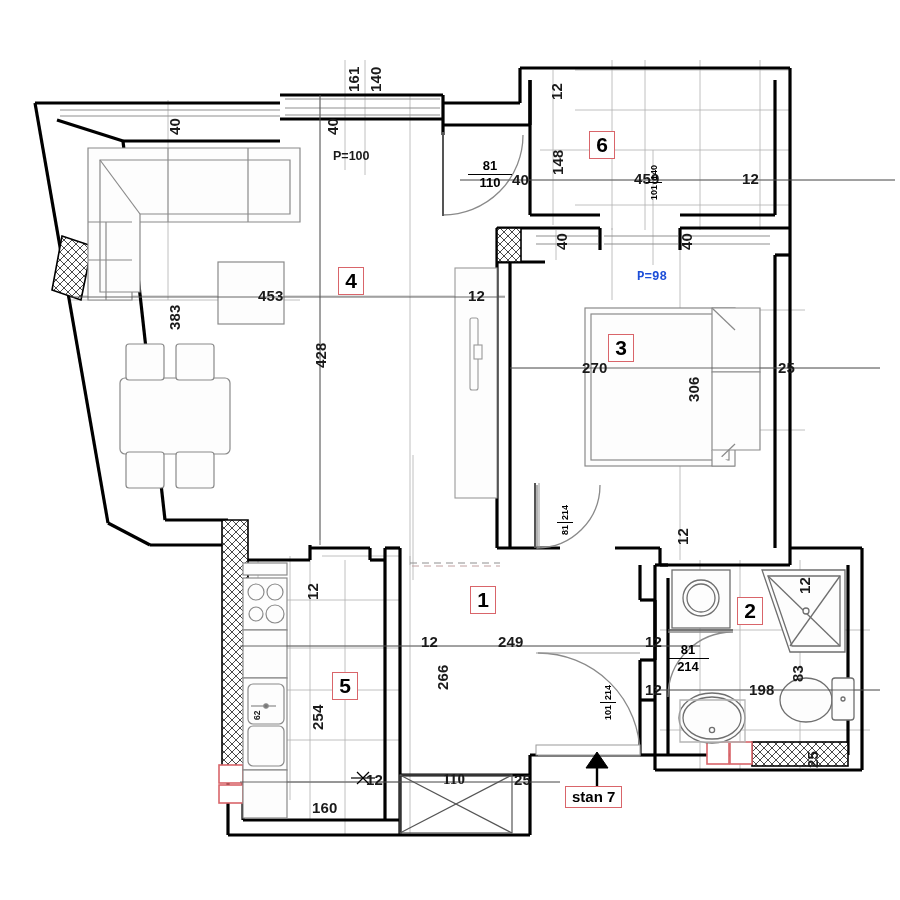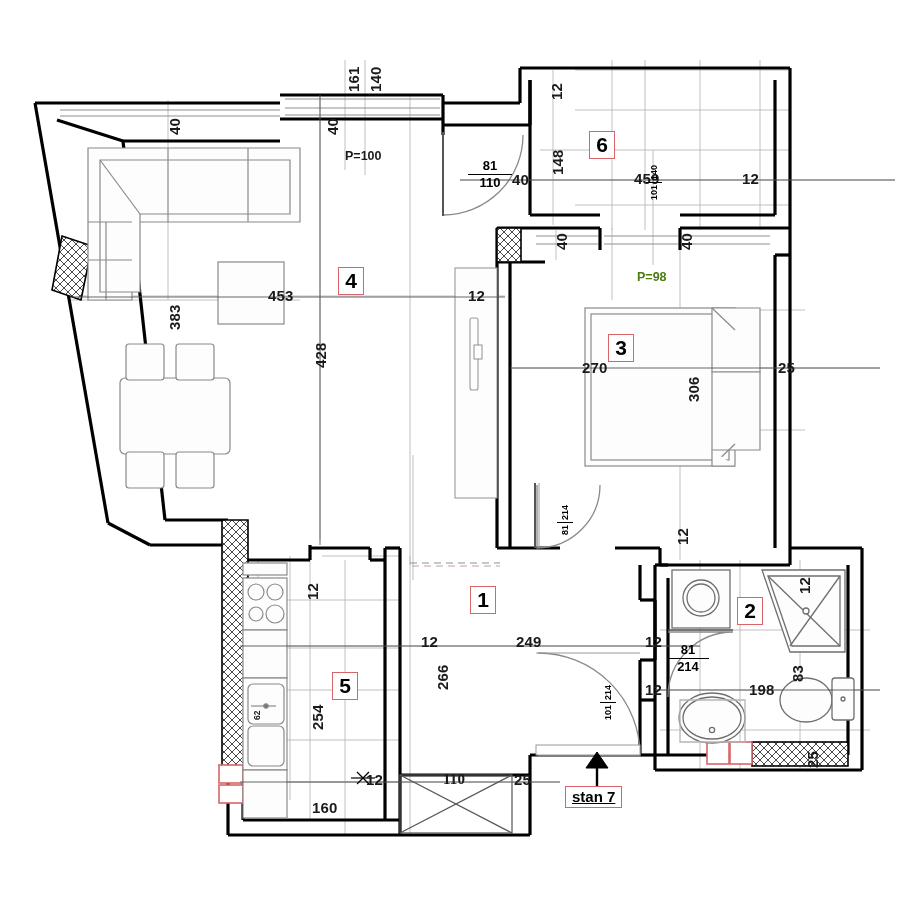--- a/index.html
+++ b/index.html
@@ -17,21 +17,21 @@
   .lbl{
     position:absolute;
     font-family:"Liberation Sans", sans-serif;
     color:#1a1a1a;
     white-space:nowrap;
     line-height:1;
     user-select:none;
   }
   .dim{font-size:15px;font-weight:700;letter-spacing:.2px;}
   .dim-xs{font-size:8.5px;font-weight:700;color:#222;}
-  .dim-faint{font-size:12px;font-weight:700;color:#4d7c0f;}
+  .dim-faint{font-size:12px;font-weight:700;color:#1d4ed8;font-family:Liberation Mono, monospace;}
   .vert{transform-origin:left top;}
 
   
   .roomnum{
     position:absolute;
     border:1.6px solid #d9656a;
     background:#ffffff;
     color:#000;
     font-size:21px;
     font-weight:700;
@@ -390,31 +390,31 @@
     </g>
   </svg>
 
   <div class="roomnum" style="left:470px;top:586px;">1</div>
   <div class="roomnum" style="left:737px;top:597px;">2</div>
   <div class="roomnum" style="left:608px;top:334px;">3</div>
   <div class="roomnum" style="left:338px;top:267px;">4</div>
   <div class="roomnum" style="left:332px;top:672px;">5</div>
   <div class="roomnum" style="left:589px;top:131px;">6</div>
 
-  <div class="stanbox" style="left:565px;top:786px;text-decoration:underline;">stan 7</div>
-
-  <div class="lbl dim" style="left:268px;top:288px;">453</div>
+  <div class="stanbox" style="left:565px;top:786px;">stan 7</div>
+
+  <div class="lbl dim" style="left:258px;top:288px;">453</div>
   <div class="lbl dim vert" style="left:167px;top:330px;transform:rotate(-90deg);transform-origin:left top;">383</div>
   <div class="lbl dim vert" style="left:313px;top:368px;transform:rotate(-90deg);transform-origin:left top;">428</div>
   <div class="lbl dim" style="left:468px;top:288px;">12</div>
   <div class="lbl dim vert" style="left:167px;top:135px;transform:rotate(-90deg);transform-origin:left top;">40</div>
   <div class="lbl dim vert" style="left:325px;top:135px;transform:rotate(-90deg);transform-origin:left top;">40</div>
   <div class="lbl dim vert" style="left:346px;top:92px;transform:rotate(-90deg);transform-origin:left top;">161</div>
   <div class="lbl dim vert" style="left:368px;top:92px;transform:rotate(-90deg);transform-origin:left top;">140</div>
-  <div class="lbl ptag" style="left:333px;top:150px;margin-left:12px;">P=100</div>
+  <div class="lbl ptag" style="left:333px;top:150px;">P=100</div>
 
   <div class="frac" style="left:468px;top:159px;width:44px;">
     <span class="n">81</span>
     <span class="bar"></span>
     <span class="d">110</span>
   </div>
   <div class="lbl dim" style="left:512px;top:172px;">40</div>
 
   <div class="lbl dim vert" style="left:549px;top:100px;transform:rotate(-90deg);transform-origin:left top;">12</div>
   <div class="lbl dim vert" style="left:550px;top:175px;transform:rotate(-90deg);transform-origin:left top;">148</div>
@@ -436,21 +436,21 @@
   <div class="lbl dim" style="left:778px;top:360px;">25</div>
   <div class="lbl dim vert" style="left:675px;top:545px;transform:rotate(-90deg);transform-origin:left top;">12</div>
   <div class="frac-v" style="left:557px;top:535px;">
     <div class="inner">
       <span>81</span>
       <span class="vbar"></span>
       <span>214</span>
     </div>
   </div>
 
-  <div class="lbl dim" style="left:516px;top:634px;">249</div>
+  <div class="lbl dim" style="left:498px;top:634px;">249</div>
   <div class="lbl dim vert" style="left:435px;top:690px;transform:rotate(-90deg);transform-origin:left top;">266</div>
   <div class="lbl dim" style="left:421px;top:634px;">12</div>
   <div class="lbl dim" style="left:645px;top:634px;">12</div>
   <div class="lbl dim" style="left:443px;top:772px;font-family:Liberation Serif, serif;">110</div>
   <div class="lbl dim" style="left:514px;top:772px;">25</div>
   <div class="frac-v" style="left:600px;top:720px;">
     <div class="inner">
       <span>101</span>
       <span class="vbar"></span>
       <span>214</span>

